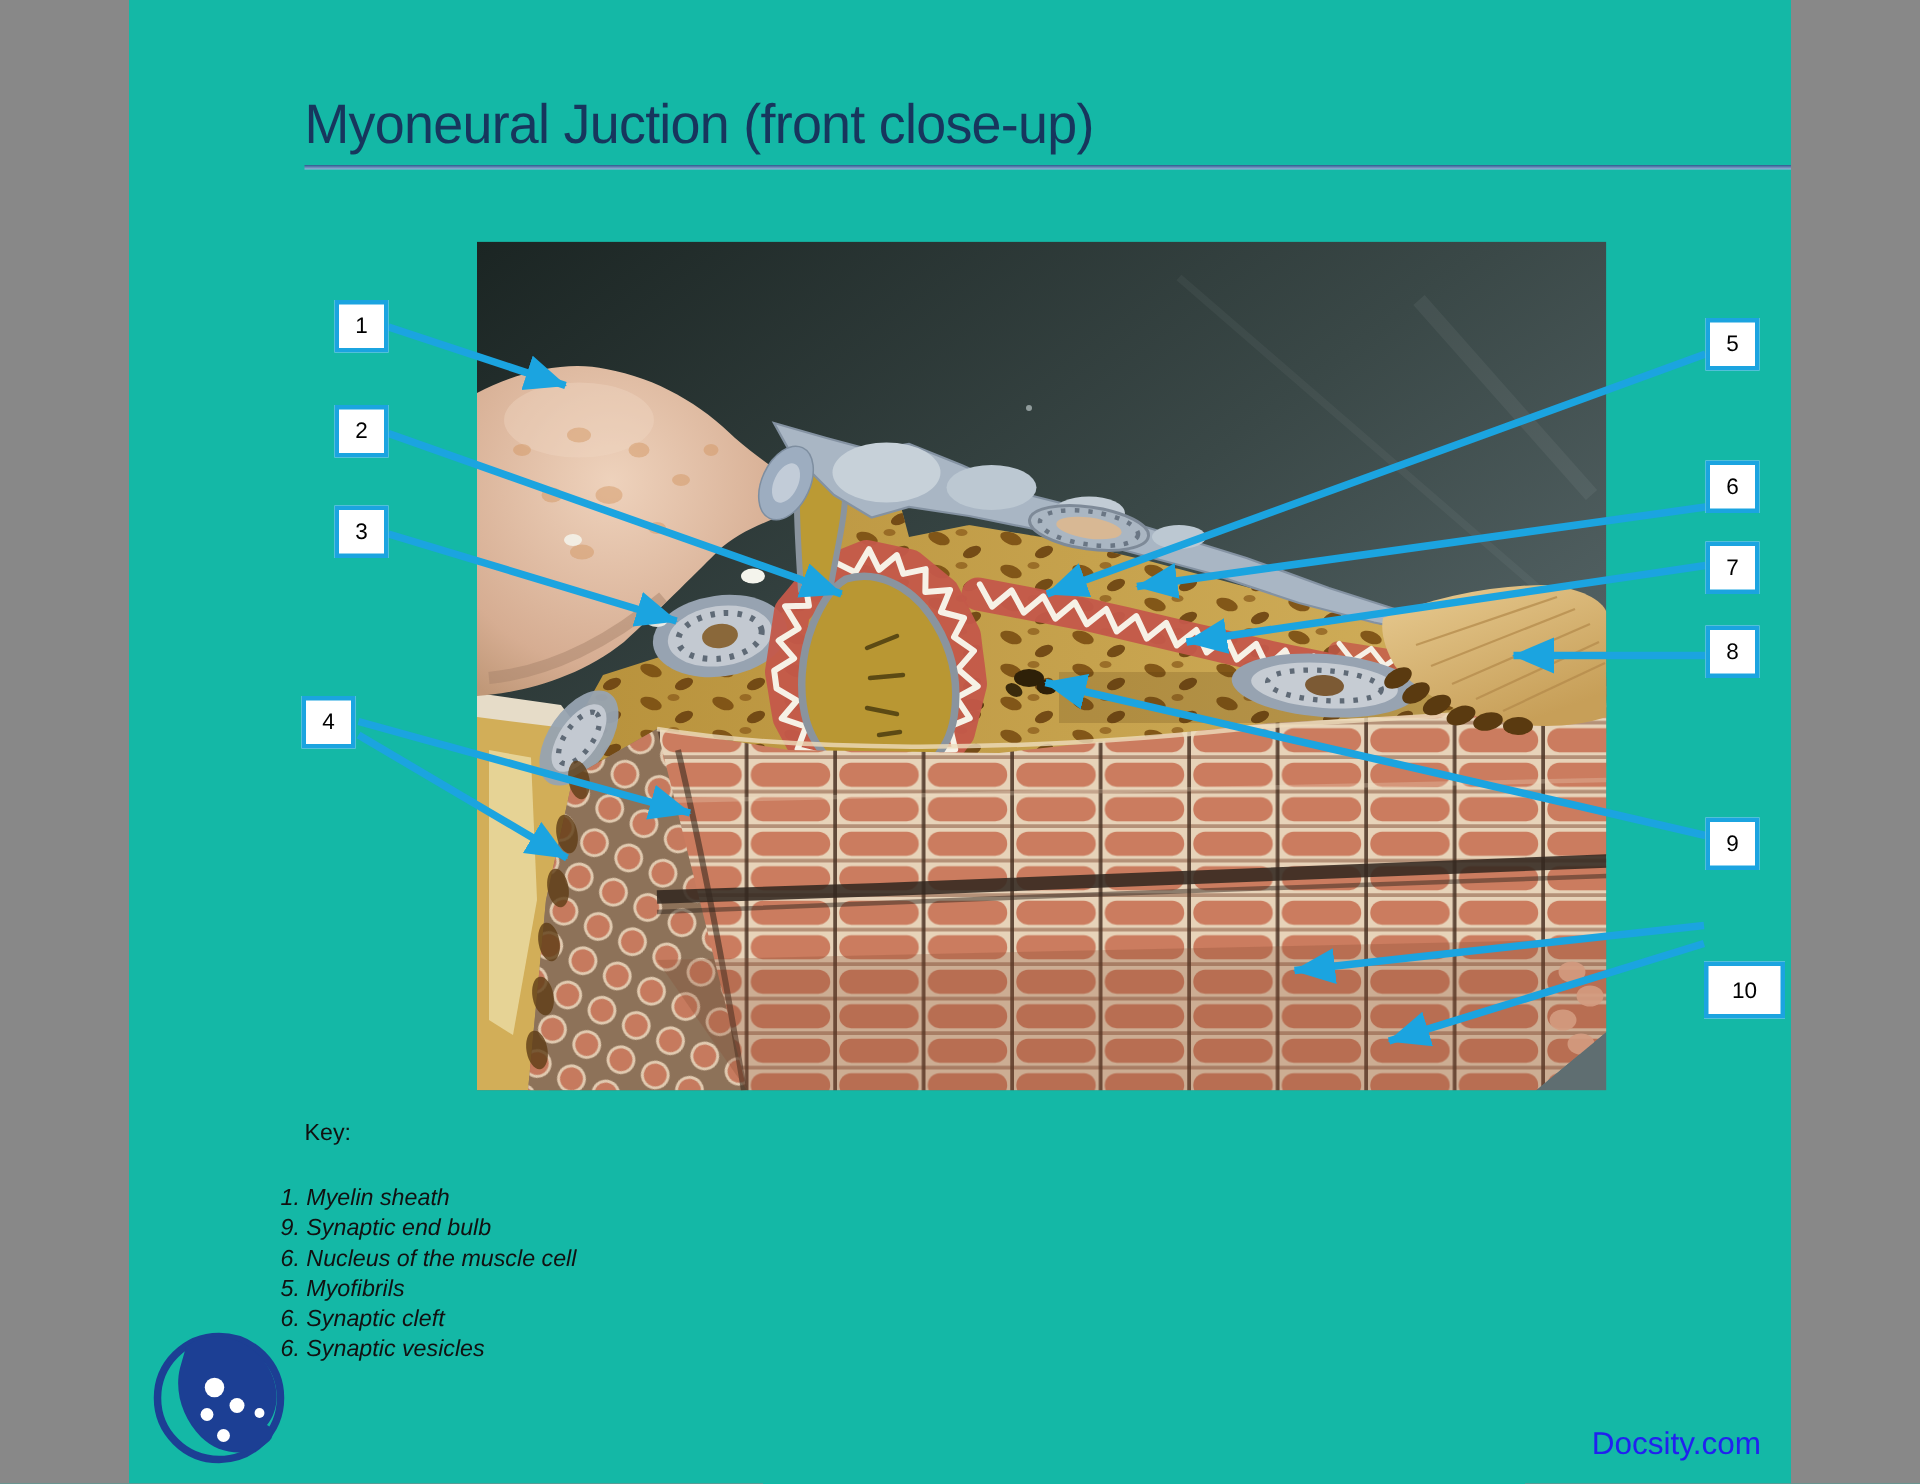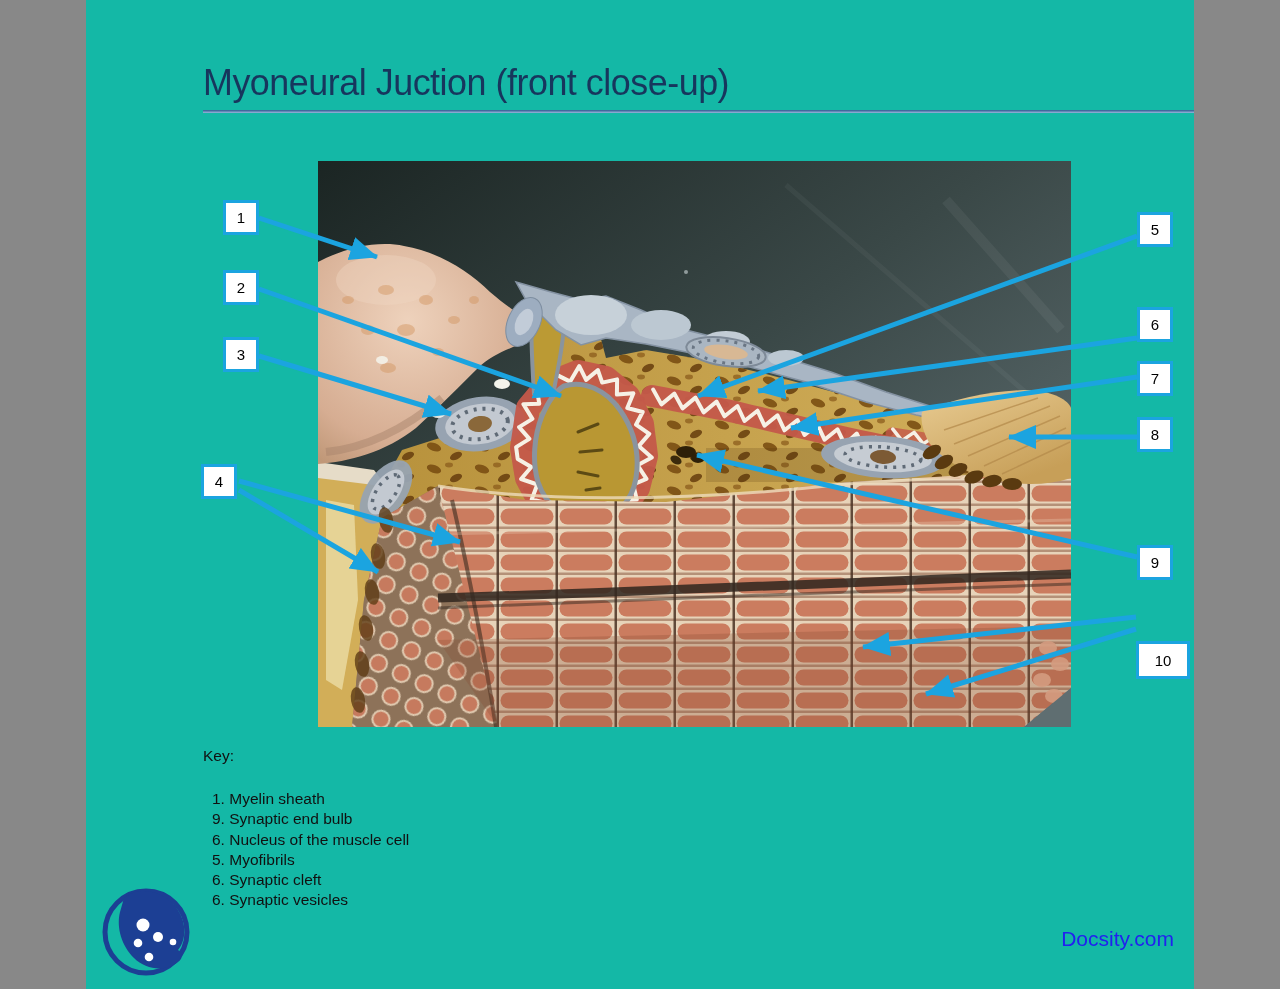--- a/index.html
+++ b/index.html
@@ -19,24 +19,24 @@
   .photo-wrap{position:absolute;left:232px;top:161px;width:753px;height:566px;z-index:5;}
   .arrow-layer{position:absolute;left:0;top:0;width:1280px;height:989px;z-index:20;pointer-events:none;}
   .co{
     position:absolute;z-index:30;background:#fff;border:3px solid #1ba4e0;
     display:flex;align-items:center;justify-content:center;
     font-size:15px;color:#000;width:30px;height:29px;
   }
   .co.wide{width:48px;height:32px;}
   .key-head{position:absolute;left:117px;top:747px;font-size:15.5px;color:#111;text-align:right;}
   .key-col{position:absolute;top:789px;font-size:15.5px;color:#111;line-height:20.3px;}
-  .key-col.left{left:126px;}
+  .key-col.left{left:101px;font-style:italic;}
   .key-col.right{left:669px;}
   .docsity-link{
-    position:absolute;top:927px;right:20px;font-size:21px;color:#2121ef;
+    position:absolute;top:951px;right:20px;font-size:21px;color:#2121ef;
     text-decoration:none;z-index:30;
   }
   .logo{position:absolute;left:14px;top:886px;z-index:30;}
 </style>
 </head>
 <body>
 
 <div class="slide">
 
   <div class="title">Myoneural Juction (front close-up)</div>

